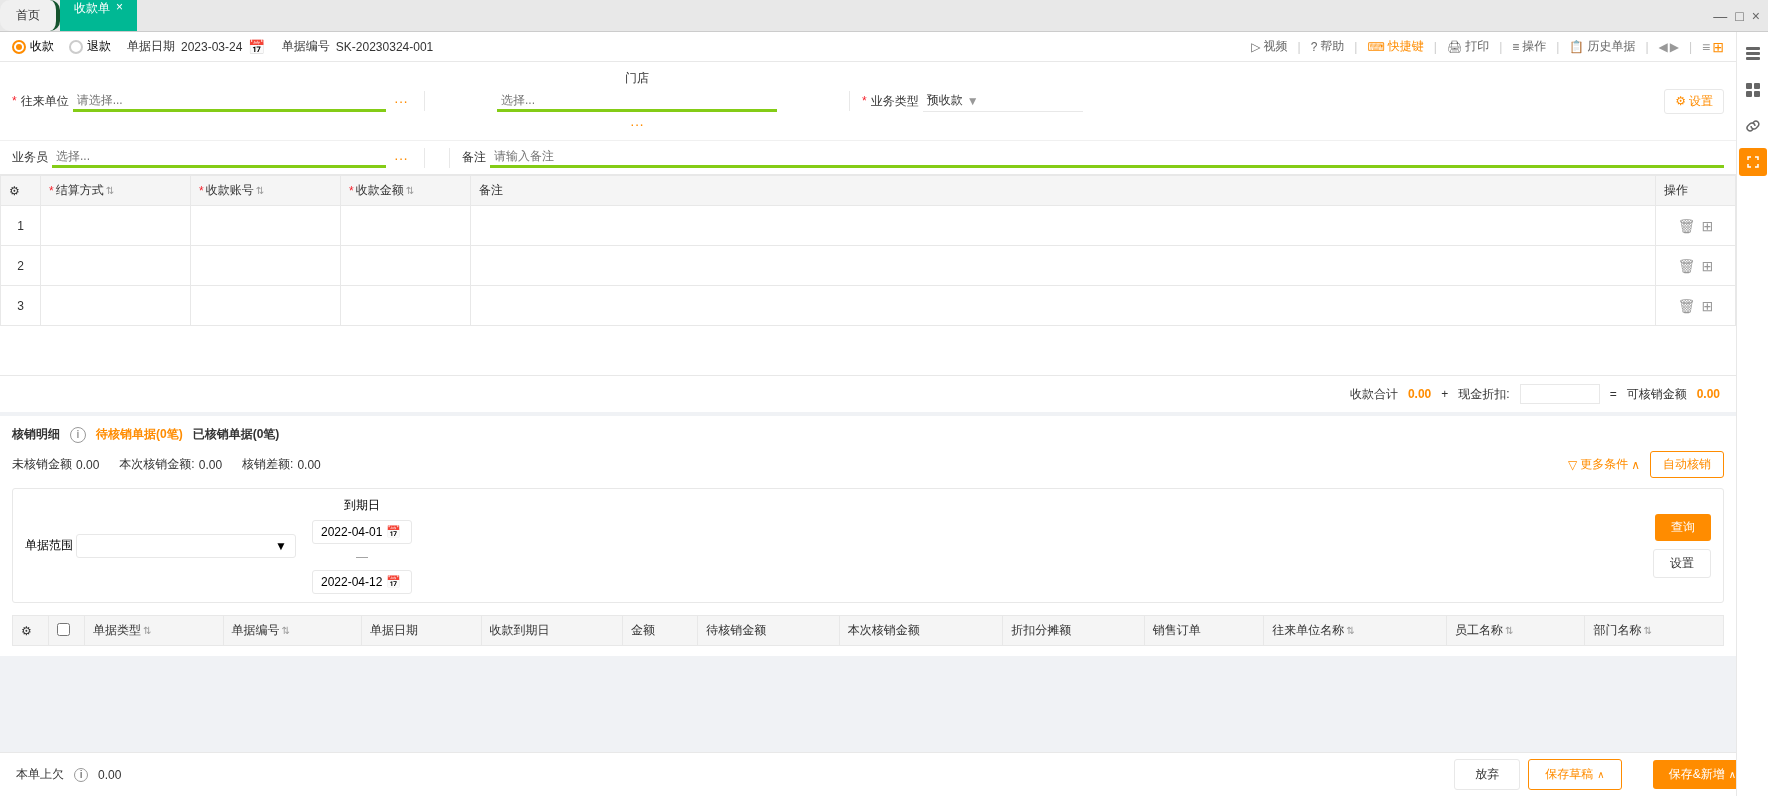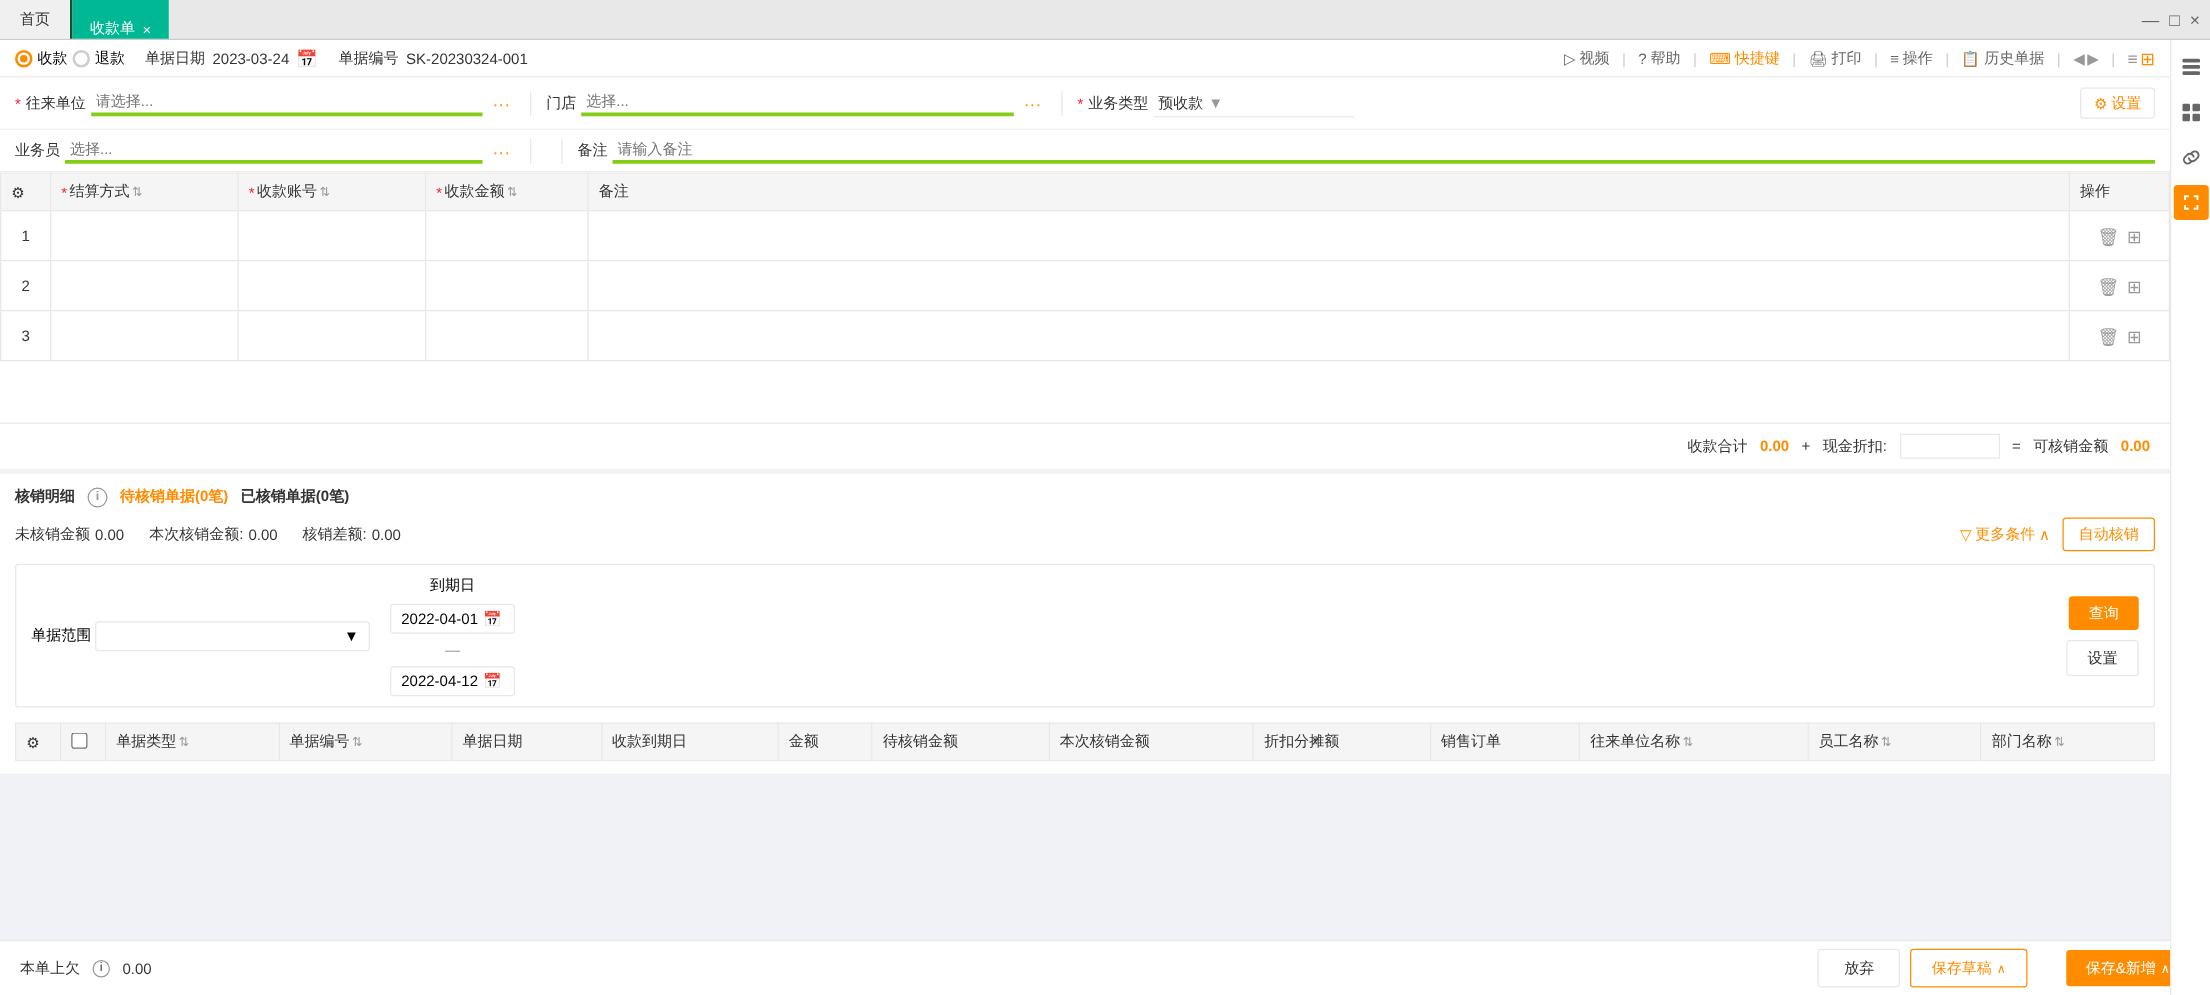--- a/index.html
+++ b/index.html
@@ -12,28 +12,29 @@
       height: 32px;
       border-bottom: 1px solid #ccc;
     }
     .tab-home {
       background: #f0f0f0;
       padding: 0 16px;
       height: 100%;
       display: flex; align-items: center;
       color: #333;
       cursor: pointer;
-      border-right: 2px solid #14532d;
+      border-right: 4px solid #14532d;
+      border-radius: 10px;
     }
     .tab-active {
       background: #00b894;
       color: #fff;
       padding: 0 14px;
       height: 100%;
-      display: flex; align-items: flex-end;
+      display: flex; align-items: flex-start;
       cursor: pointer;
     }
     .tab-close {
       margin-left: 6px;
       font-size: 12px;
       cursor: pointer;
     }
     .tab-bar-spacer { flex: 1; }
     .win-controls {
       display: flex; align-items: center;
@@ -43,21 +44,21 @@
     .win-btn { cursor: pointer; color: #666; font-size: 14px; }
 
     
     .toolbar {
       display: flex; align-items: center;
       padding: 6px 12px;
       background: #fff;
       border-bottom: 1px solid #e8e8e8;
       gap: 16px;
     }
-    .radio-group { display: flex; align-items: center; gap: 4px; }
+    .radio-group { display: flex; align-items: center; gap: 15px; }
     .radio-item { display: flex; align-items: center; gap: 4px; cursor: pointer; }
     .radio-dot {
       width: 14px; height: 14px; border-radius: 50%;
       border: 2px solid #ccc;
       display: flex; align-items: center; justify-content: center;
     }
     .radio-dot.active { border-color: #ff8c00; }
     .radio-dot.active::after {
       content: '';
       width: 6px; height: 6px;
@@ -450,21 +451,21 @@
     <div class="form-row">
       <div class="form-field" style="max-width:400px;">
         <span class="required">*</span>
         <span class="form-field-label">往来单位</span>
         <input class="form-input" type="text" style="width: 260px;" placeholder="请选择...">
         <span class="more-btn">···</span>
       </div>
 
       <div class="field-divider"></div>
 
-      <div class="form-field" style="max-width:400px;">
+      <div class="form-field" style="max-width:400px;flex-direction:column;">
         <span class="form-field-label">门店</span>
         <input class="form-input" type="text" style="width: 280px;" placeholder="选择...">
         <span class="more-btn">···</span>
       </div>
 
       <div class="field-divider"></div>
 
       <div class="form-field" style="max-width:380px;">
         <span class="required">*</span>
         <span class="form-field-label">业务类型</span>

